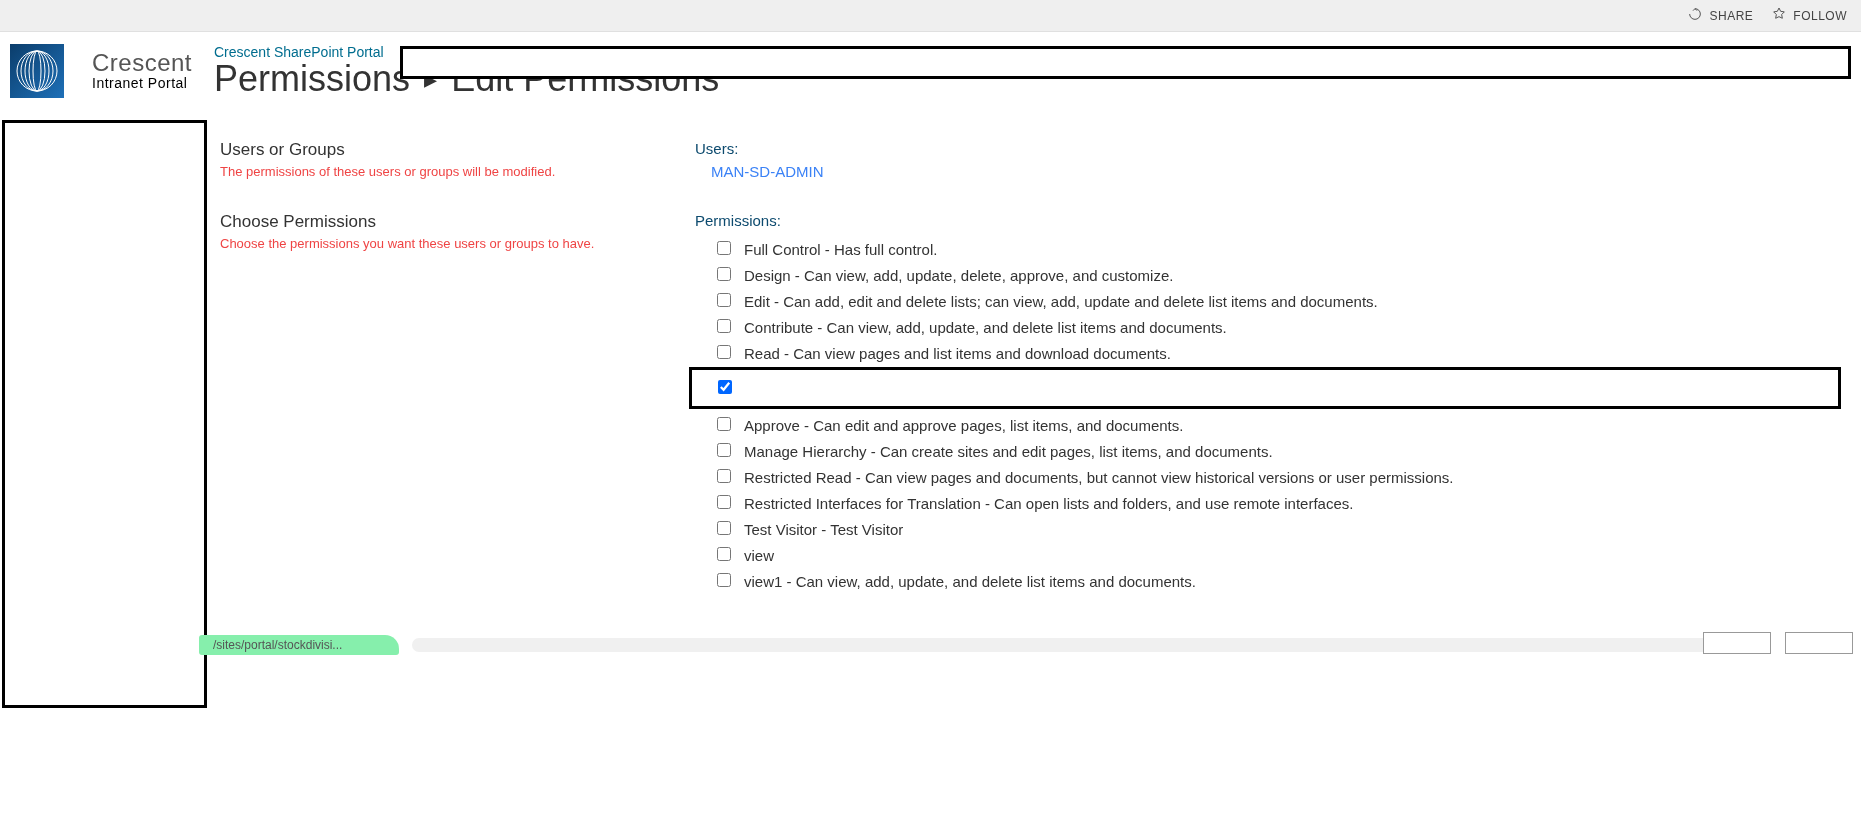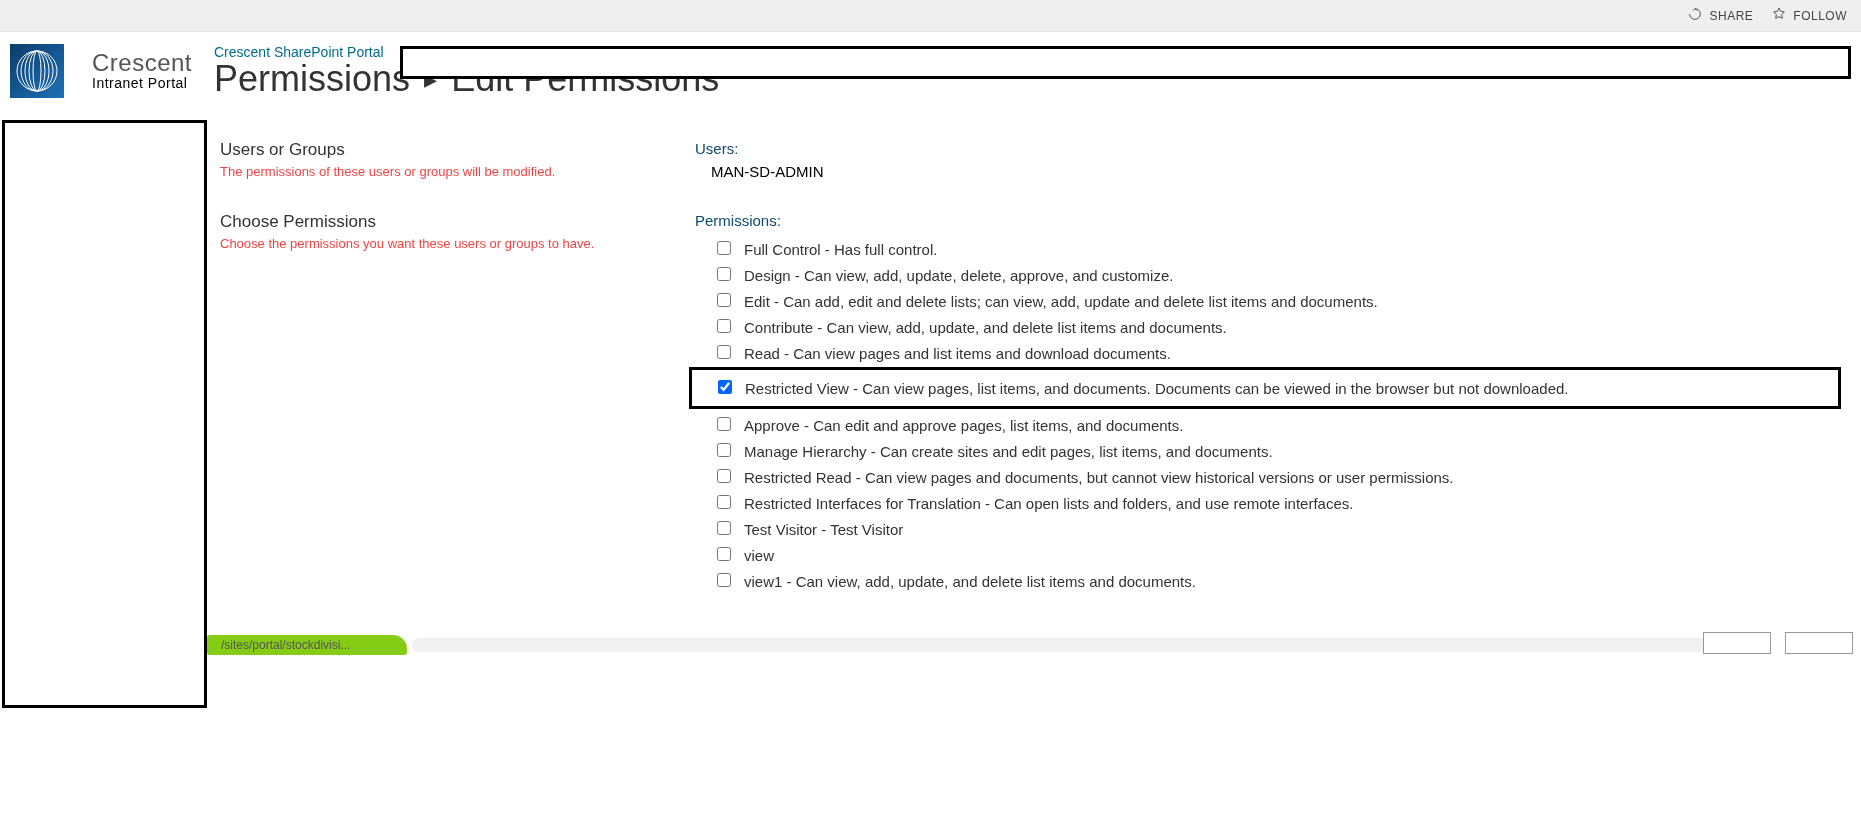--- a/index.html
+++ b/index.html
@@ -28,30 +28,30 @@
   .leftnav { position:absolute; top:120px; left:2px; width:205px; height:588px; border:3px solid #000; background:#fff; }
 
   
   .content { position:absolute; top:140px; left:220px; right:20px; bottom:0; overflow:hidden; }
   .section-row { display:flex; margin-bottom:32px; }
   .section-left { width:475px; flex:0 0 auto; padding-right:30px; }
   .section-title { font-size:17px; color:#333; margin-bottom:4px; font-weight:400;}
   .section-desc { font-size:13px; color:#ef4444; }
   .section-right { flex:1; }
   .right-label { font-size:15px; color:#0c4a6e; margin-bottom:6px; }
-  .users-indent { font-size:15px; color:#000000; padding-left:16px; }
+  .users-indent { font-size:15px; color:#3b82f6; padding-left:16px; }
 
   .perm-list { margin-top:4px; }
   .perm-item { display:flex; align-items:flex-end; gap:10px; padding:3px 0; font-size:15px; color:#333; }
   .perm-item input[type=checkbox]{ width:14px; height:14px; margin-top:3px; accent-color:#0066ff; }
   .perm-highlight { border:3px solid #000; padding:4px 6px 6px 4px; margin:2px 0; }
   .perm-row-wrap { padding-left:18px; }
 
   
-  .crumb-strip { position:absolute; left:207px; top:635px; width:200px; height:20px; background:#84cc16; border-radius:3px 14px 3px 3px; font-size:12px; color:#555; padding-left:14px; line-height:20px; overflow:hidden;}
+  .crumb-strip { position:absolute; left:199px; top:635px; width:200px; height:20px; background:#86efac; border-radius:3px 14px 3px 3px; font-size:12px; color:#555; padding-left:14px; line-height:20px; overflow:hidden;}
   .scroll-track { position:absolute; left:412px; right:90px; top:638px; height:14px; background:#f0f0f0; border-radius:7px;}
   .btn-outline { position:absolute; top:632px; height:22px; border:1px solid #999; background:#fff;}
   .btn1 { right:90px; width:68px;}
   .btn2 { right:8px; width:68px;}
 </style>
 </head>
 <body>
 
 <div class="ribbon">
   <div class="ribbon-action">
@@ -152,21 +152,20 @@
           <div class="perm-row-wrap">
             <label class="perm-item">
               <input type="checkbox" style="">
               <span>Read - Can view pages and list items and download documents.</span>
             </label>
           </div>
           <div class="perm-row-wrap" style="padding-left: 0px; margin-left: -6px;">
             <div class="perm-highlight" style="padding-left: 22px;">
               <label class="perm-item">
                 <input type="checkbox" checked="" style="">
-                <span>Restricted View - Can view pages, list items, and documents. Documents can be viewed in the browser but not downloaded.</span>
               </label>
             </div>
           </div>
           <div class="perm-row-wrap">
             <label class="perm-item">
               <input type="checkbox" style="">
               <span>Approve - Can edit and approve pages, list items, and documents.</span>
             </label>
           </div>
           <div class="perm-row-wrap">

